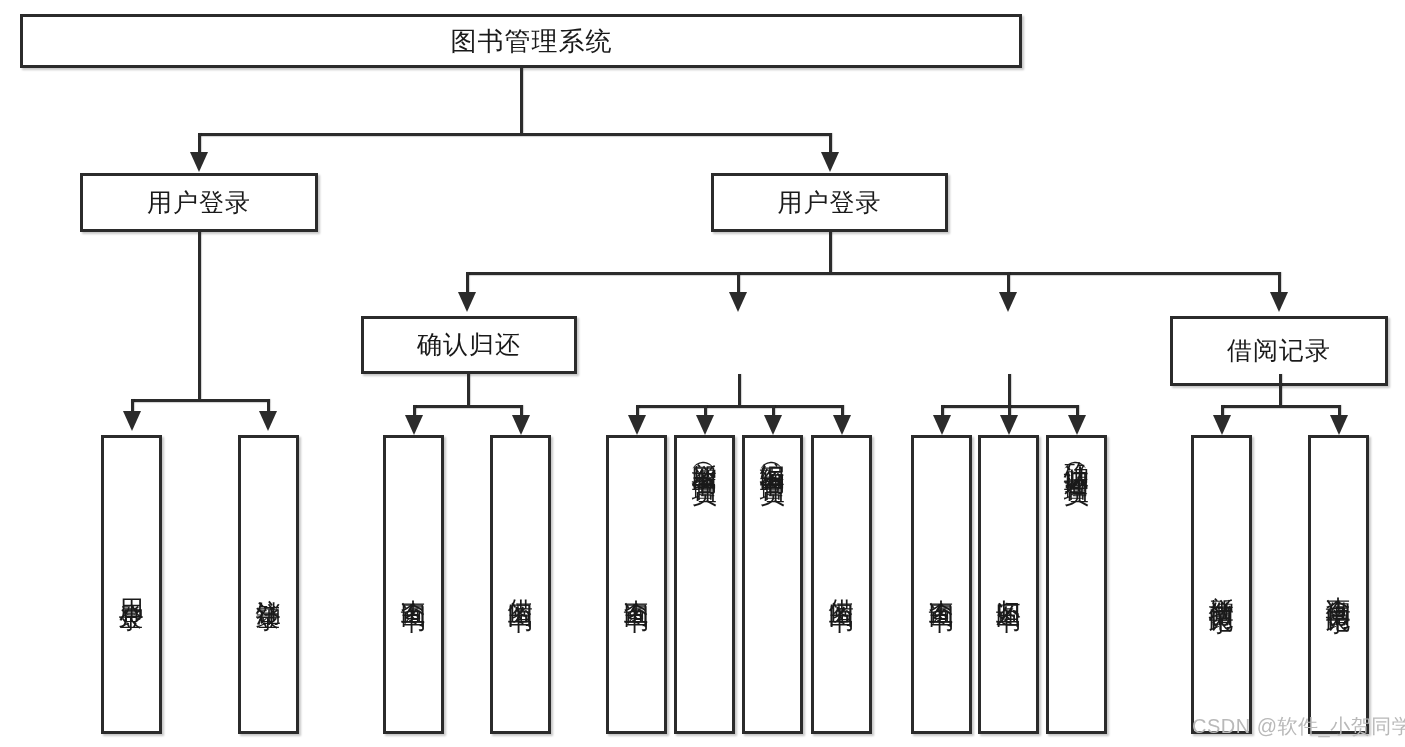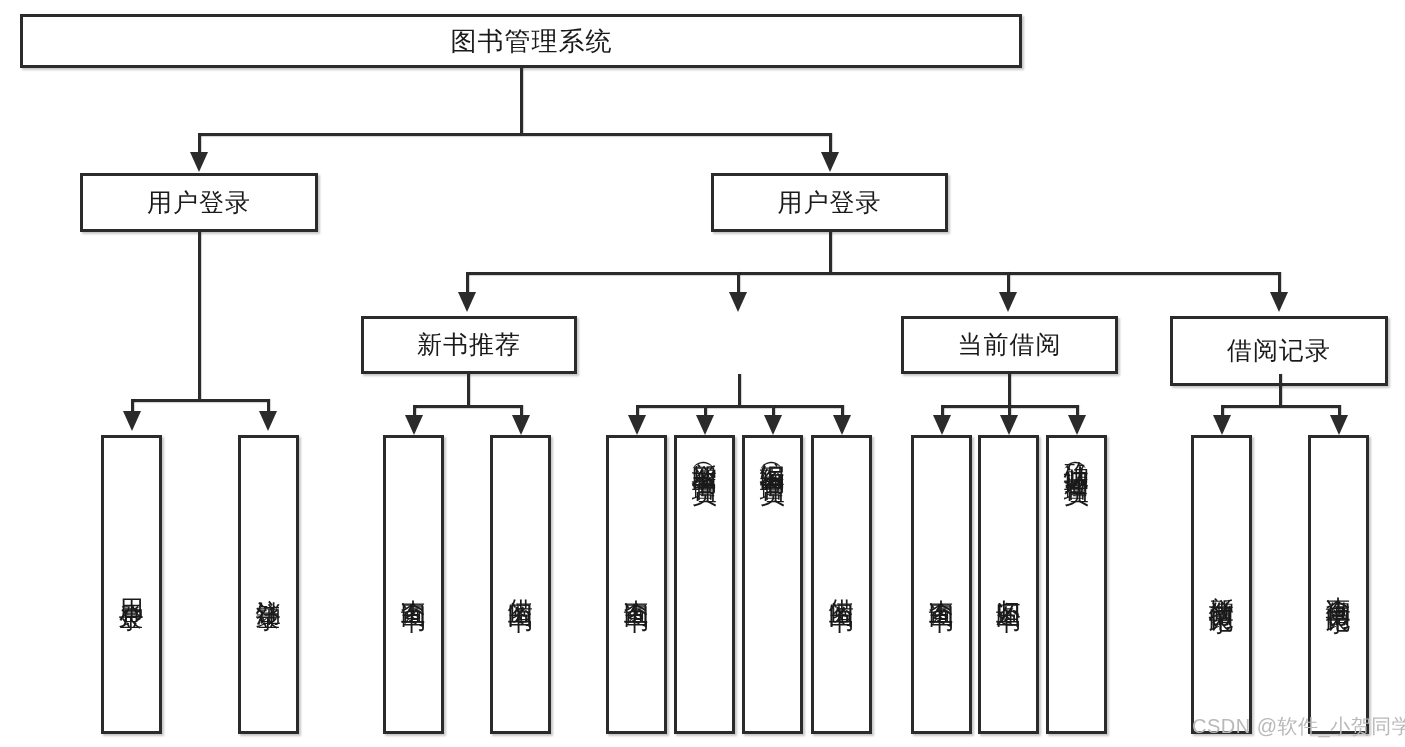--- a/index.html
+++ b/index.html
@@ -117,24 +117,23 @@
   <div class="hline" style="left:466px; top:272px; width:815px;"></div>
   <div class="vline" style="left:466px; top:272px; height:22px;"></div>
   <div class="vline" style="left:737px; top:272px; height:22px;"></div>
   <div class="vline" style="left:1007px; top:272px; height:22px;"></div>
   <div class="vline" style="left:1278px; top:272px; height:22px;"></div>
   <div class="arrow" style="left:458px; top:292px;"></div>
   <div class="arrow" style="left:729px; top:292px;"></div>
   <div class="arrow" style="left:999px; top:292px;"></div>
   <div class="arrow" style="left:1270px; top:292px;"></div>
 
-  <div class="node h-text" style="left:361px; top:316px; width:216px; height:58px;">新书推荐</div>
-
-
-  <div class="node h-text" style="left:901px; top:316px; width:217px; height:58px;">当前借阅</div>
+  <div class="node h-text" style="left:361px; top:316px; width:216px; height:58px;">确认归还</div>
+
+
 
   <div class="node h-text" style="left:1170px; top:316px; width:218px; height:70px;">借阅记录</div>
 
   <div class="vline" style="left:467px; top:374px; height:31px;"></div>
   <div class="hline" style="left:413px; top:405px; width:110px;"></div>
   <div class="vline" style="left:413px; top:405px; height:12px;"></div>
   <div class="vline" style="left:520px; top:405px; height:12px;"></div>
   <div class="arrow" style="left:405px; top:415px;"></div>
   <div class="arrow" style="left:512px; top:415px;"></div>
 

